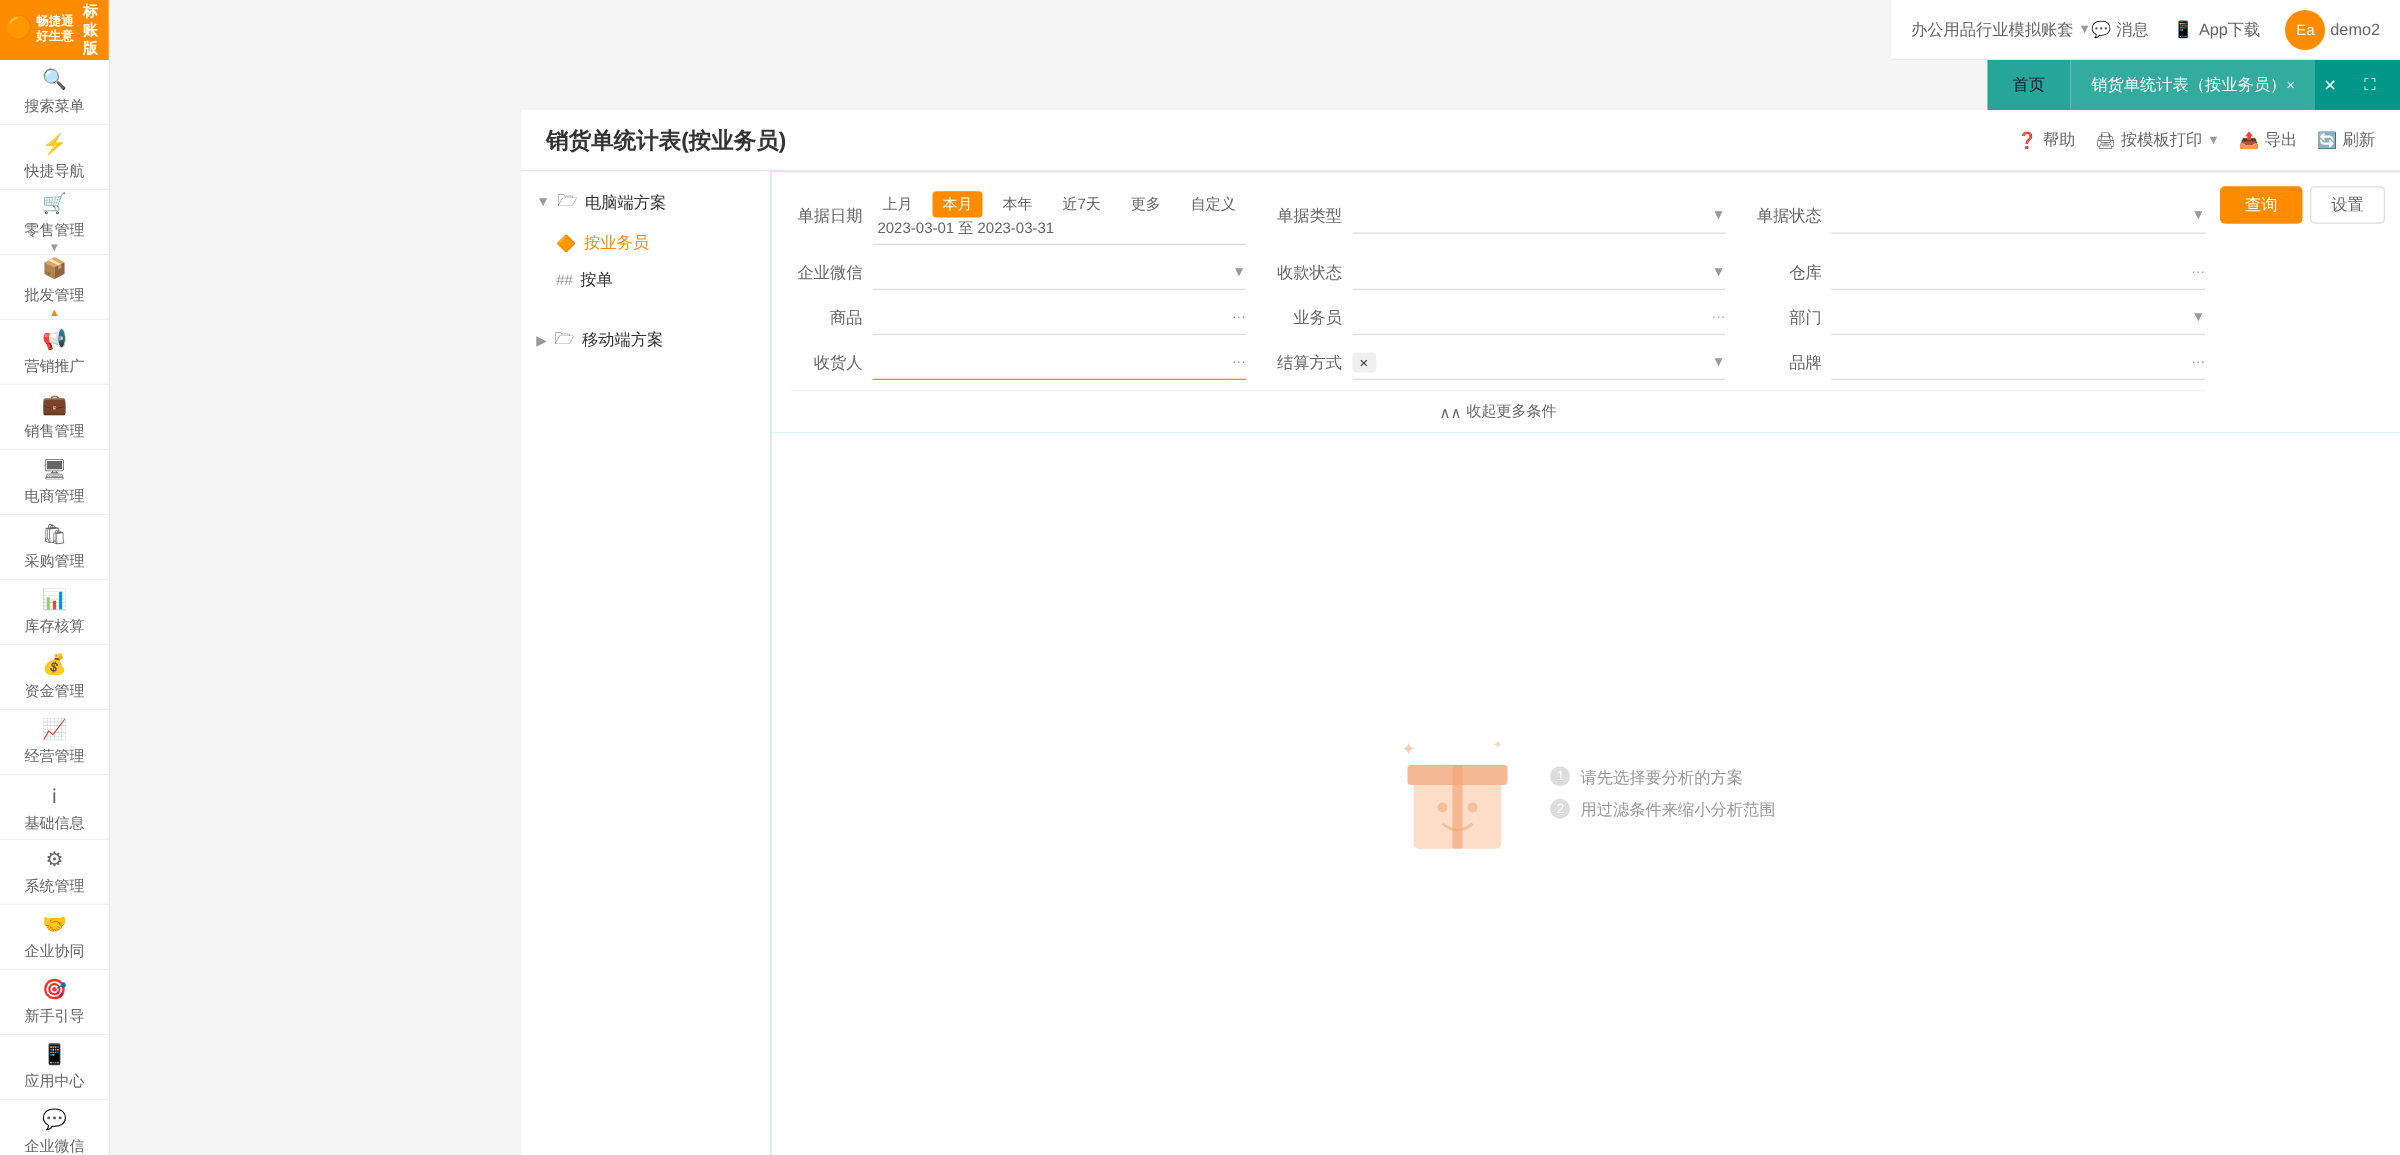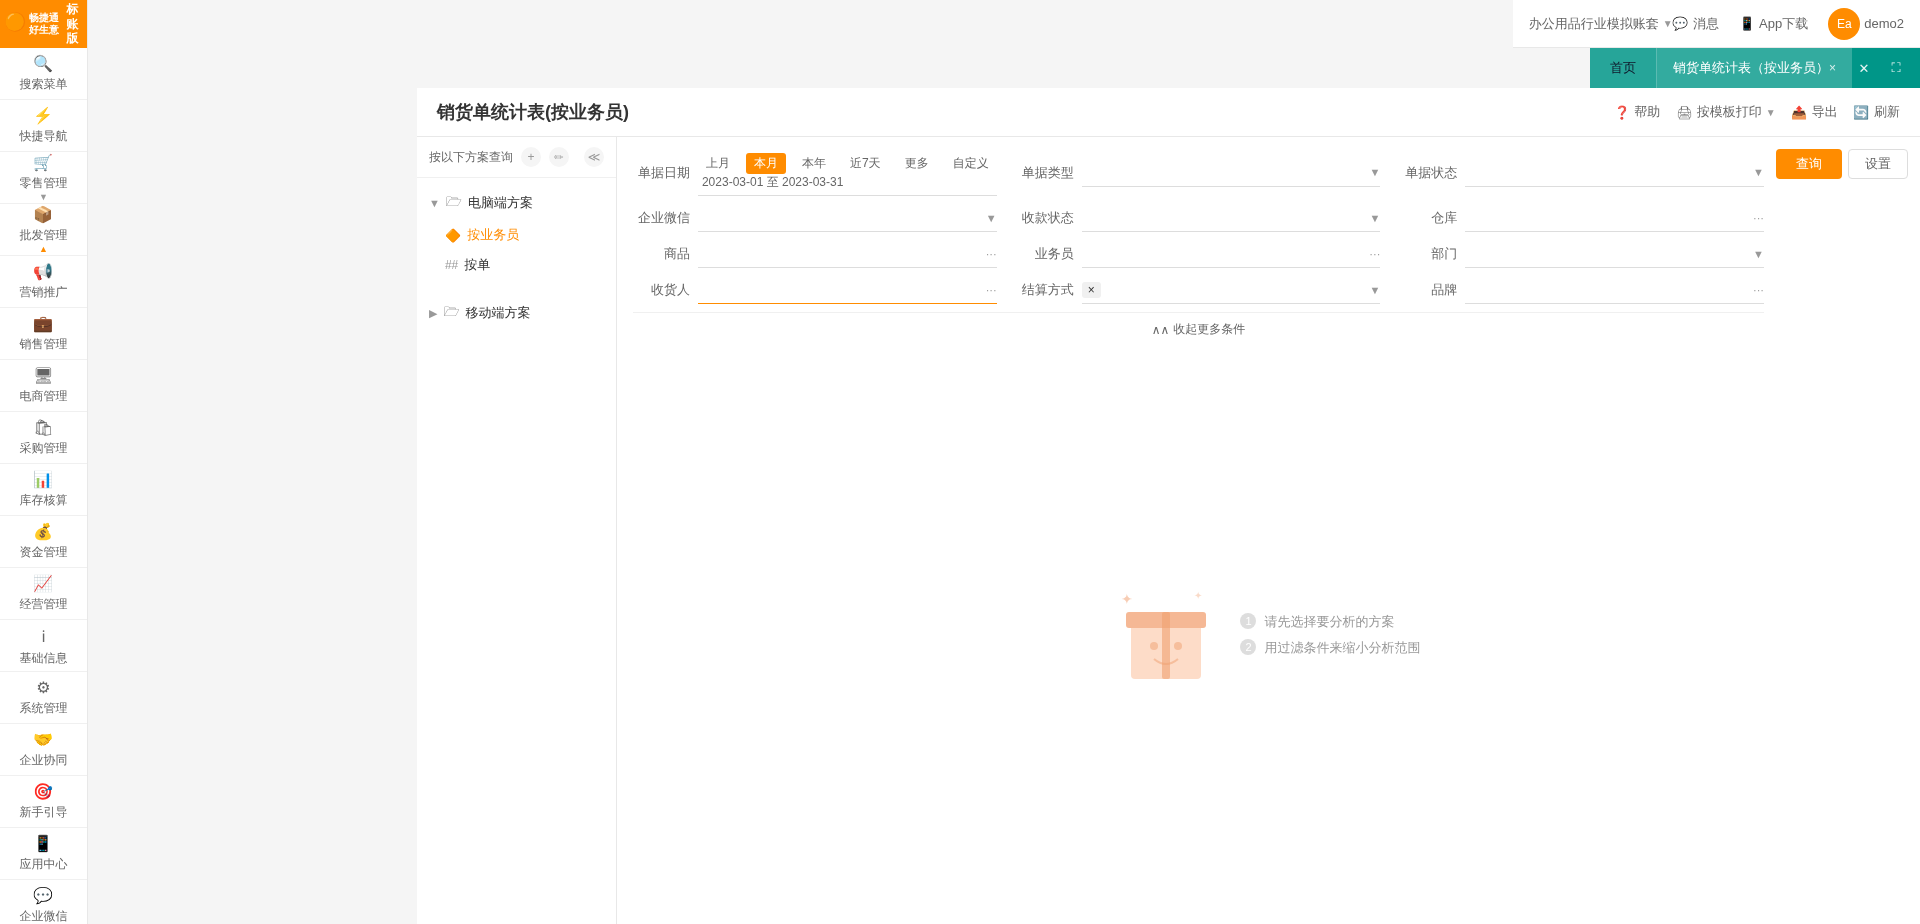--- a/index.html
+++ b/index.html
@@ -569,26 +569,20 @@
         <div class="header-action-btn">
           <span>🔄</span>
           <span>刷新</span>
         </div>
       </div>
     </div>
 
     <div class="body-layout">
 
       <div class="left-panel">
-        <div class="left-panel-header">
-          <span style="font-size:12px;color:#666">按以下方案查询</span>
-          <div class="icon-btn">+</div>
-          <div class="icon-btn" style="font-size:11px">✏</div>
-          <div class="icon-btn collapse-btn">≪</div>
-        </div>
 
         <div class="tree-section">
           <div class="tree-item">
             <span class="tree-icon">▼</span>
             <span class="folder-icon">🗁</span>
             <span>电脑端方案</span>
           </div>
           <div class="tree-child">
             <div class="tree-sub-item active">
               <span class="active-icon">🔶</span>

